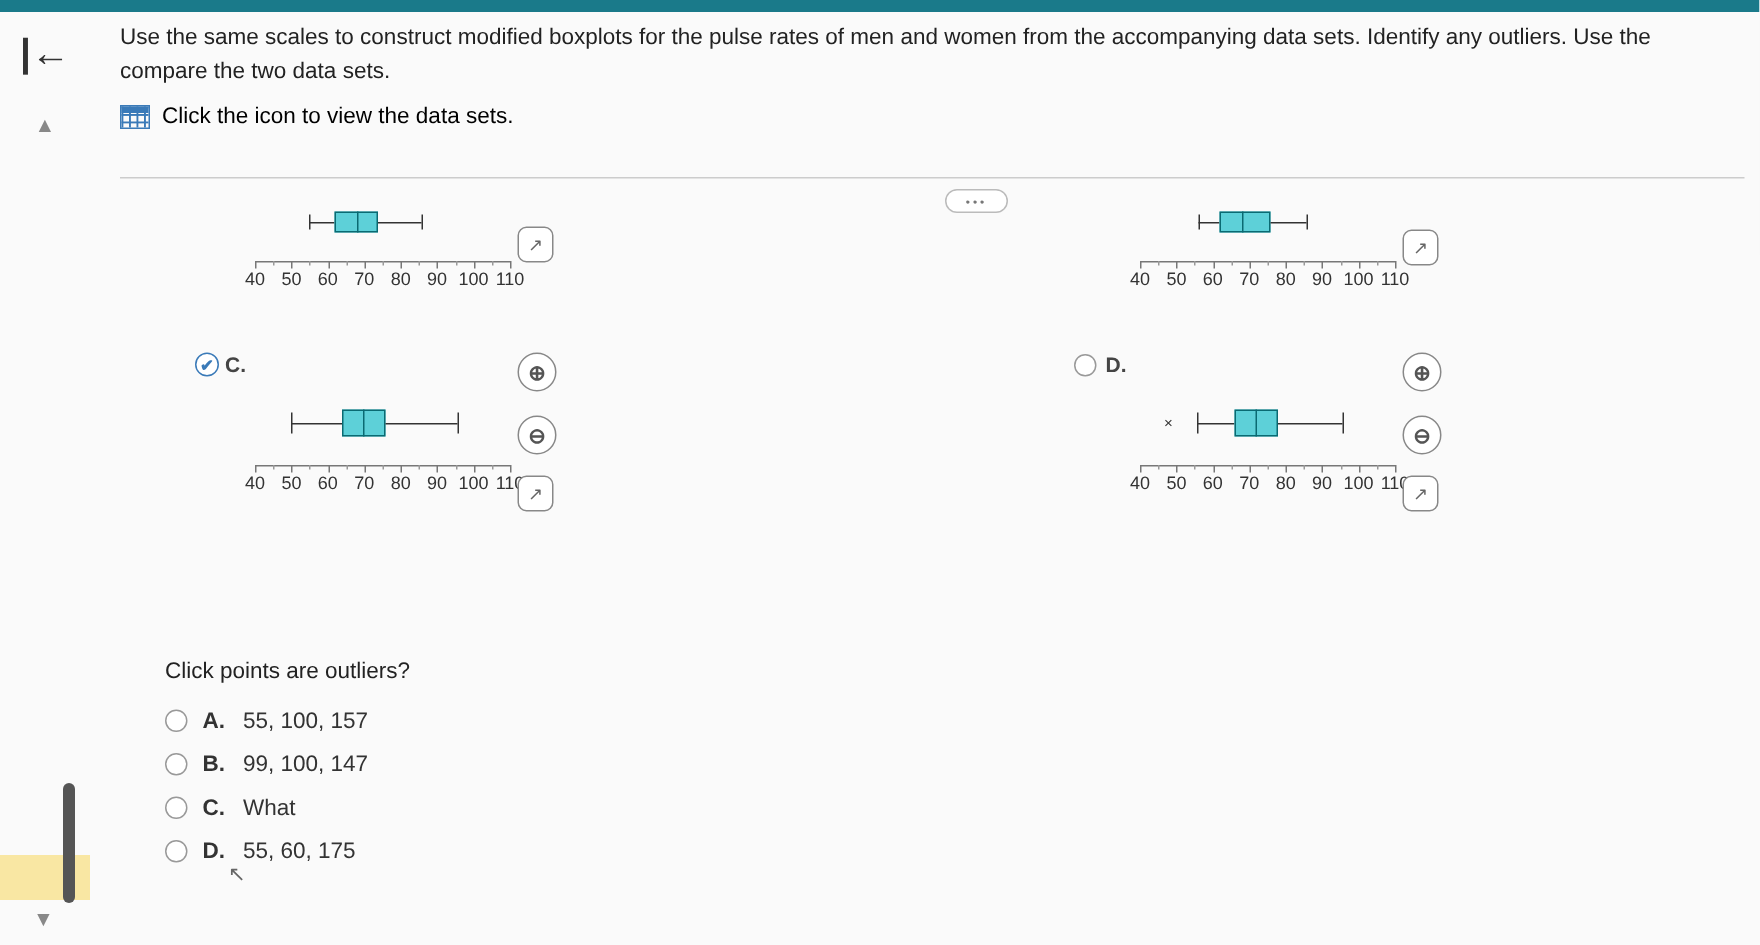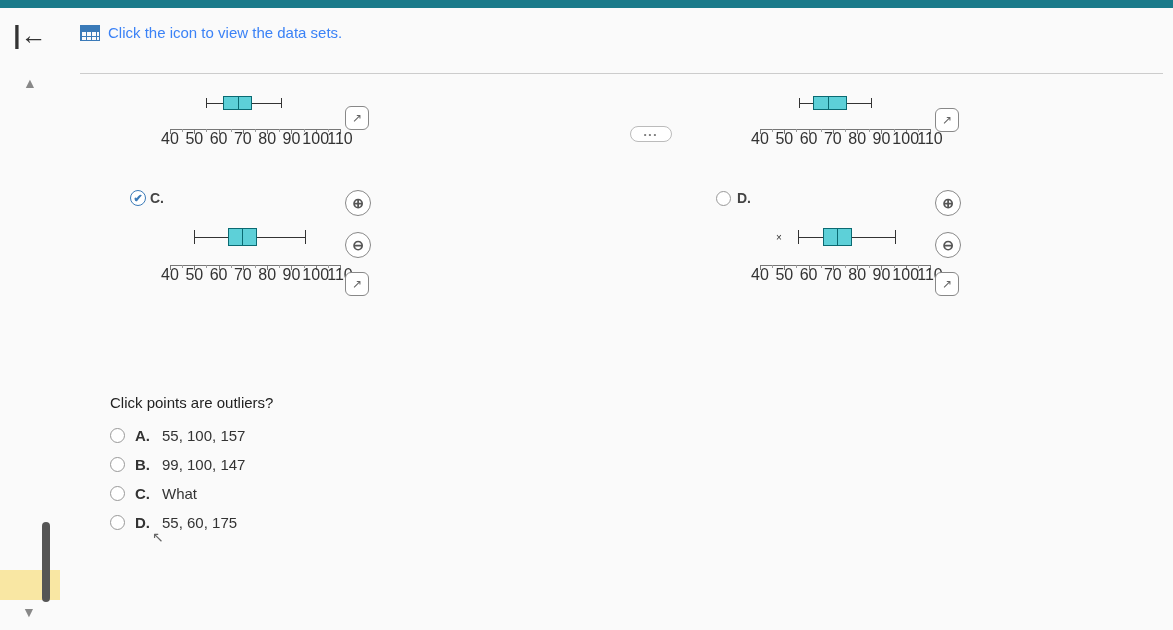--- a/index.html
+++ b/index.html
@@ -25,39 +25,39 @@
   .dark-scroll { position: absolute; left: 42px; bottom: 28px; width: 8px; height: 80px; background: #555; border-radius: 4px; }
   .content { position: absolute; left: 70px; right: 0; top: 0; padding: 6px 10px 0 10px; }
   .qtext { font-size: 15px; line-height: 1.5; color: #222; }
   .link-row { margin-top: 10px; display: flex; align-items: center; gap: 8px; }
   .table-icon {
     width: 20px; height: 16px; border: 1.5px solid #3a7ab8; display: inline-block;
     background: linear-gradient(#3a7ab8 33%, transparent 33%),
                 linear-gradient(90deg, #3a7ab8 1px, transparent 1px) 0 0/5px 100%,
                 linear-gradient(#3a7ab8 1px, transparent 1px) 0 0/100% 5px;
   }
-  .link-text { font-size: 15px; color: #3b82f6; }
+  .link-text { font-size: 15px; color: #000000; }
   .divider { border: none; border-top: 1px solid #ccc; margin: 32px 0 0 0; }
   .ellipsis-pill {
     position: absolute; left: 560px; top: 118px; width: 42px; height: 16px;
     border: 1px solid #bbb; border-radius: 10px; background: #fff;
     display: flex; align-items: center; justify-content: center;
     font-size: 8px; letter-spacing: 2px; color: #777; cursor: pointer;
   }
   .plots-area { position: relative; height: 300px; margin-top: 20px; }
   .plot-block { position: absolute; }
   .plot-block.a { left: 90px; top: 0; }
   .plot-block.b { left: 680px; top: 0; }
   .plot-block.c { left: 90px; top: 120px; }
   .plot-block.d { left: 680px; top: 120px; }
   .mini-plot { width: 170px; height: 50px; position: relative; }
   .axis-line { position: absolute; left: 0; right: 0; bottom: 14px; height: 1px; background: #777; }
   .tick { position: absolute; bottom: 10px; width: 1px; height: 5px; background: #777; }
   .half-tick { position: absolute; bottom: 12px; width: 1px; height: 3px; background: #999; }
-  .tick-label { position: absolute; bottom: -4px; font-size: 16px; color: #333; transform: translateX(-50%); }
+  .tick-label { position: absolute; bottom: -4px; font-size: 12px; color: #333; transform: translateX(-50%); }
   .boxplot { position: absolute; height: 14px; }
   .box { position: absolute; background: #5dd0d8; border: 1px solid #0a6a72; height: 14px; }
   .median { position: absolute; width: 1px; background: #0a6a72; height: 14px; }
   .whisker { position: absolute; height: 1px; background: #333; top: 7px; }
   .cap { position: absolute; width: 1px; height: 10px; background: #333; top: 2px; }
   .outlier-x { position: absolute; font-size: 10px; color: #333; top: 1px; transform: translateX(-50%); }
   .popout-btn {
     position: absolute; width: 24px; height: 24px; border: 1.5px solid #888; border-radius: 6px;
     display: flex; align-items: center; justify-content: center; color: #666; font-size: 12px;
     background: #fff; cursor: pointer;
@@ -103,20 +103,24 @@
   <div class="left-nav">
     <div class="back-btn">|←</div>
     <div class="up-arrow">▲</div>
     <div class="highlight-bar"></div>
     <div class="dark-scroll"></div>
     <div class="down-arrow">▼</div>
   </div>
 
   <div class="content">
 
+    <div class="qtext">
+      <span>Use the same scales to construct modified boxplots for the pulse rates of men and women from the accompanying data sets. Identify any outliers. Use the</span><br>
+      <span>compare the two data sets.</span>
+    </div>
 
     <div class="link-row">
       <span class="table-icon"></span>
       <span class="link-text">Click the icon to view the data sets.</span>
     </div>
 
     <hr class="divider">
     <div class="ellipsis-pill">•••</div>
 
     <div class="plots-area">

